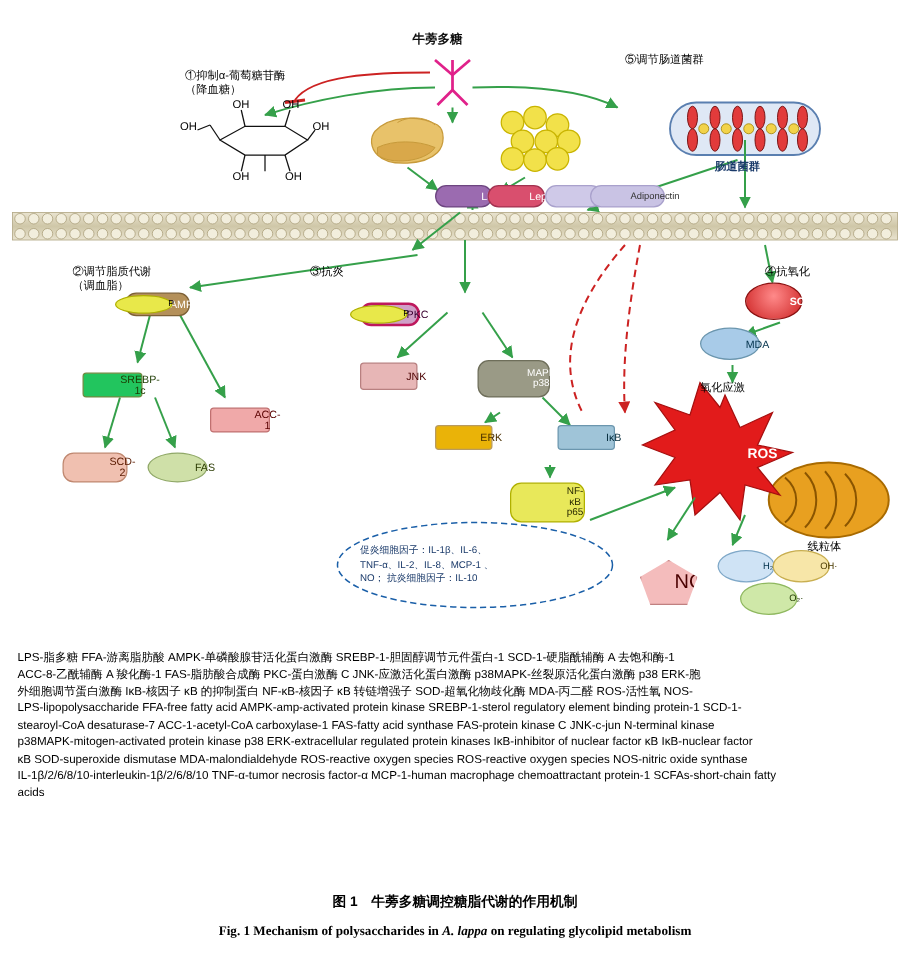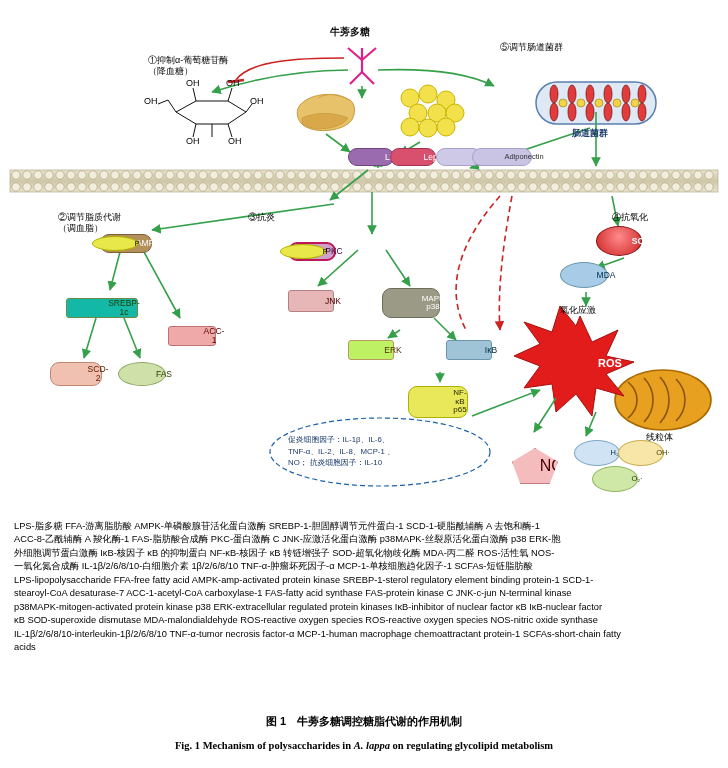--- a/index.html
+++ b/index.html
@@ -317,32 +317,32 @@
   <div class="node pill" style="left:348px;top:148px;width:38px;height:18px;background:#9b6bb0;color:#fff;border:1px solid #6d4580;">LPS</div>
   <div class="node pill" style="left:390px;top:148px;width:42px;height:18px;background:#d94f6e;color:#fff;border:1px solid #a23250;">Leptin</div>
   <div class="node pill" style="left:436px;top:148px;width:34px;height:18px;background:#cfc9e8;color:#333;border:1px solid #a9a1cc;">FFA</div>
   <div class="node pill" style="left:472px;top:148px;width:60px;height:18px;background:#c9c3e4;color:#333;border:1px solid #a9a1cc;font-size:7.5px;">Adiponectin</div>
 
   <div class="lbl cn" style="left:572px;top:128px;color:#1a3a6a;font-weight:bold;font-size:9px;">肠道菌群</div>
 
   <div class="node pill" style="left:100px;top:234px;width:52px;height:19px;background:#b4905a;color:#fff;border:1px solid #7d6036;">AMPK</div>
   <div class="node oval" style="left:92px;top:236px;width:15px;height:15px;background:#e8e84a;color:#000;border:1px solid #b0b000;font-size:7px;">P</div>
 
-  <div class="node rect" style="left:66px;top:298px;width:72px;height:20px;background:#14b8a6;color:#1c3a00;border:1px solid #6f8a40;">SREBP-1c</div>
+  <div class="node rect" style="left:66px;top:298px;width:48px;height:20px;background:#22c55e;color:#1c3a00;border:1px solid #6f8a40;">SREBP-1c</div>
   <div class="node rect" style="left:168px;top:326px;width:48px;height:20px;background:#f0a9a9;color:#5a0000;border:1px solid #c07070;">ACC-1</div>
   <div class="node pill" style="left:50px;top:362px;width:52px;height:24px;background:#f0c0b0;color:#5a1a00;border:1px solid #c08870;">SCD-2</div>
   <div class="node oval" style="left:118px;top:362px;width:48px;height:24px;background:#cfe0a8;color:#2a3a00;border:1px solid #90a868;">FAS</div>
 
   <div class="node pill" style="left:288px;top:242px;width:44px;height:19px;background:#cfa0c8;color:#3a0030;border:2px solid #be185d;">PKC</div>
   <div class="node oval" style="left:280px;top:244px;width:15px;height:15px;background:#e8e84a;color:#000;border:1px solid #b0b000;font-size:7px;">P</div>
 
   <div class="node rect" style="left:288px;top:290px;width:46px;height:22px;background:#e7b6b6;color:#4a0000;border:1px solid #b88080;">JNK</div>
   <div class="node pill" style="left:382px;top:288px;width:58px;height:30px;background:#9a9a86;color:#fff;border:1px solid #6e6e5a;font-size:8px;white-space:pre-line;">MAPK
 p38</div>
-  <div class="node rect" style="left:348px;top:340px;width:44px;height:20px;background:#bef264;color:#4a3000;border:1px solid #b89a60;">ERK</div>
+  <div class="node rect" style="left:348px;top:340px;width:44px;height:20px;background:#eab308;color:#4a3000;border:1px solid #b89a60;">ERK</div>
   <div class="node rect" style="left:446px;top:340px;width:40px;height:20px;background:#9fc4d8;color:#002a3a;border:1px solid #6b96ae;">IκB</div>
   <div class="node pill" style="left:408px;top:386px;width:60px;height:32px;background:#e8e85a;color:#2a2a00;border:1px solid #b0b000;font-size:8px;white-space:pre-line;">NF-κB
 p65</div>
 
   <div class="node oval" style="left:596px;top:226px;width:38px;height:30px;background:radial-gradient(circle at 50% 35%, #ff8a8a, #cc2222);color:#fff;border:1px solid #8a1010;font-weight:bold;">SOD</div>
   <div class="node oval" style="left:560px;top:262px;width:48px;height:26px;background:#a8cbe8;color:#00304a;border:1px solid #6b96ae;">MDA</div>
   <div class="lbl cn" style="left:560px;top:305px;color:#000;">氧化应激</div>
   <div class="node" style="left:560px;top:344px;width:56px;height:40px;color:#fff;font-weight:bold;font-size:11px;">ROS</div>
 
   <div class="node" style="left:512px;top:448px;width:46px;height:36px;background:#f4bcbc;border:1px solid #c08080;color:#4a0000;clip-path:polygon(50% 0%,100% 38%,82% 100%,18% 100%,0% 38%);">NOS</div>
@@ -355,21 +355,20 @@
 
   <div class="lbl cn" style="left:288px;top:434px;width:190px;color:#1a3a6a;font-size:7.8px;line-height:1.5;white-space:pre-line;text-align:left;">促炎细胞因子：IL-1β、IL-6、
 TNF-α、IL-2、IL-8、MCP-1 、
 NO； 抗炎细胞因子：IL-10</div>
 </div>
 
 <div class="legend">
   <div>LPS-脂多糖     FFA-游离脂肪酸     AMPK-单磷酸腺苷活化蛋白激酶     SREBP-1-胆固醇调节元件蛋白-1     SCD-1-硬脂酰辅酶 A  去饱和酶-1</div>
   <div>ACC-8-乙酰辅酶 A 羧化酶-1   FAS-脂肪酸合成酶   PKC-蛋白激酶 C   JNK-应激活化蛋白激酶   p38MAPK-丝裂原活化蛋白激酶 p38   ERK-胞</div>
   <div>外细胞调节蛋白激酶   IκB-核因子 κB 的抑制蛋白   NF-κB-核因子 κB 转链增强子   SOD-超氧化物歧化酶   MDA-丙二醛   ROS-活性氧   NOS-</div>
-  <div>一氧化氮合成酶   IL-1β/2/6/8/10-白细胞介素 1β/2/6/8/10   TNF-α-肿瘤坏死因子-α   MCP-1-单核细胞趋化因子-1   SCFAs-短链脂肪酸</div>
   <div>LPS-lipopolysaccharide   FFA-free fatty acid   AMPK-amp-activated protein kinase   SREBP-1-sterol regulatory element binding protein-1   SCD-1-</div>
   <div>stearoyl-CoA  desaturase-7     ACC-1-acetyl-CoA carboxylase-1     FAS-fatty acid synthase   FAS-protein kinase C    JNK-c-jun N-terminal kinase</div>
   <div>p38MAPK-mitogen-activated protein kinase p38    ERK-extracellular regulated protein kinases   IκB-inhibitor of nuclear factor κB    IκB-nuclear factor</div>
   <div>κB   SOD-superoxide dismutase   MDA-malondialdehyde   ROS-reactive oxygen species   ROS-reactive oxygen species   NOS-nitric oxide synthase</div>
   <div>IL-1β/2/6/8/10-interleukin-1β/2/6/8/10   TNF-α-tumor necrosis factor-α   MCP-1-human macrophage chemoattractant protein-1   SCFAs-short-chain fatty</div>
   <div>acids</div>
 </div>
 
 <div class="caption1">图 1　牛蒡多糖调控糖脂代谢的作用机制</div>
 <div class="caption2"><span>Fig. 1   Mechanism of polysaccharides in </span><i>A. lappa</i><span> on regulating glycolipid metabolism</span></div>

